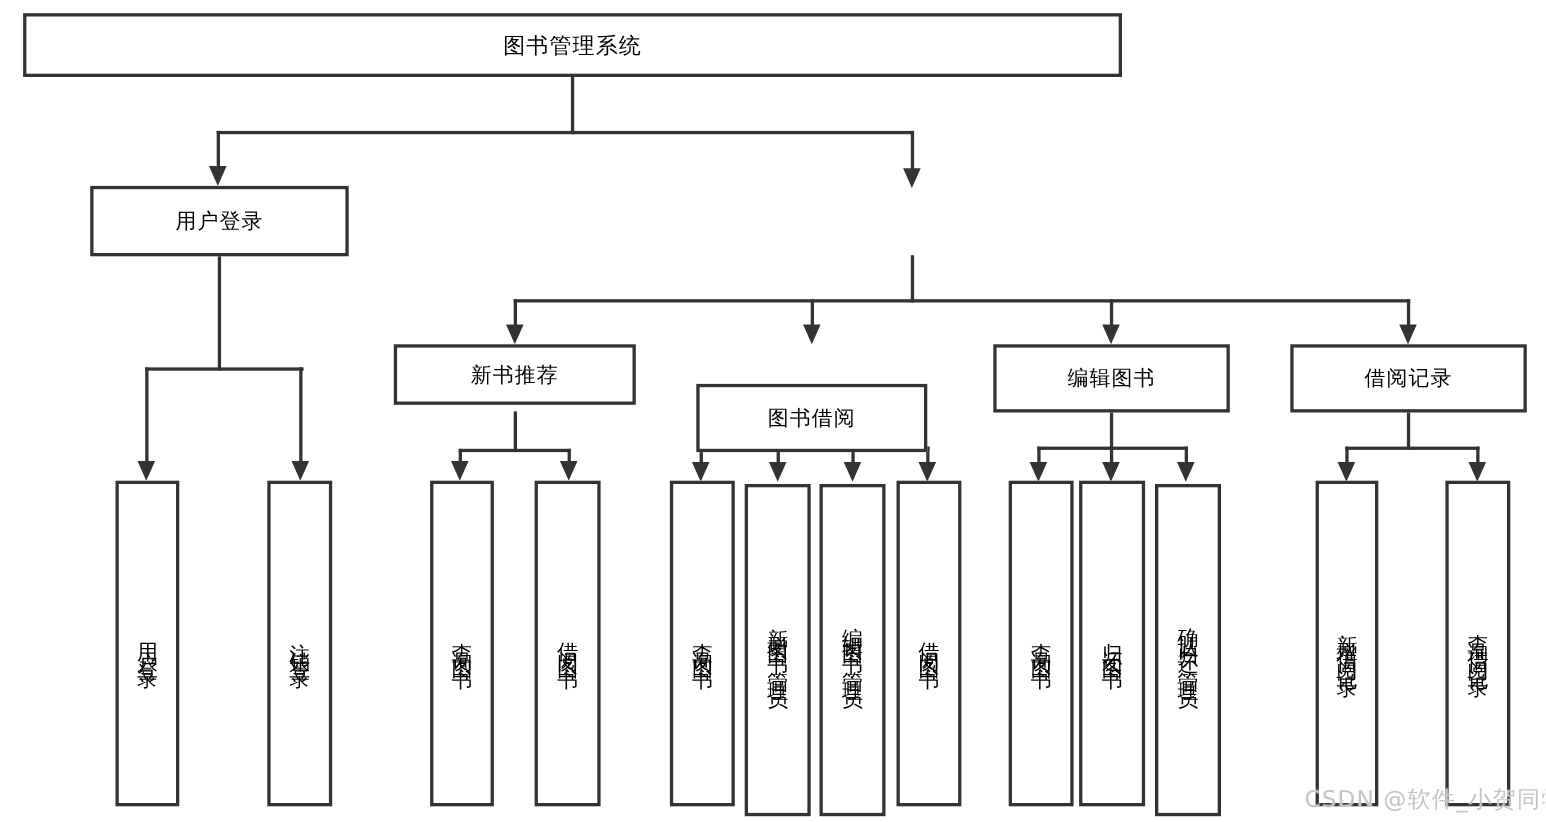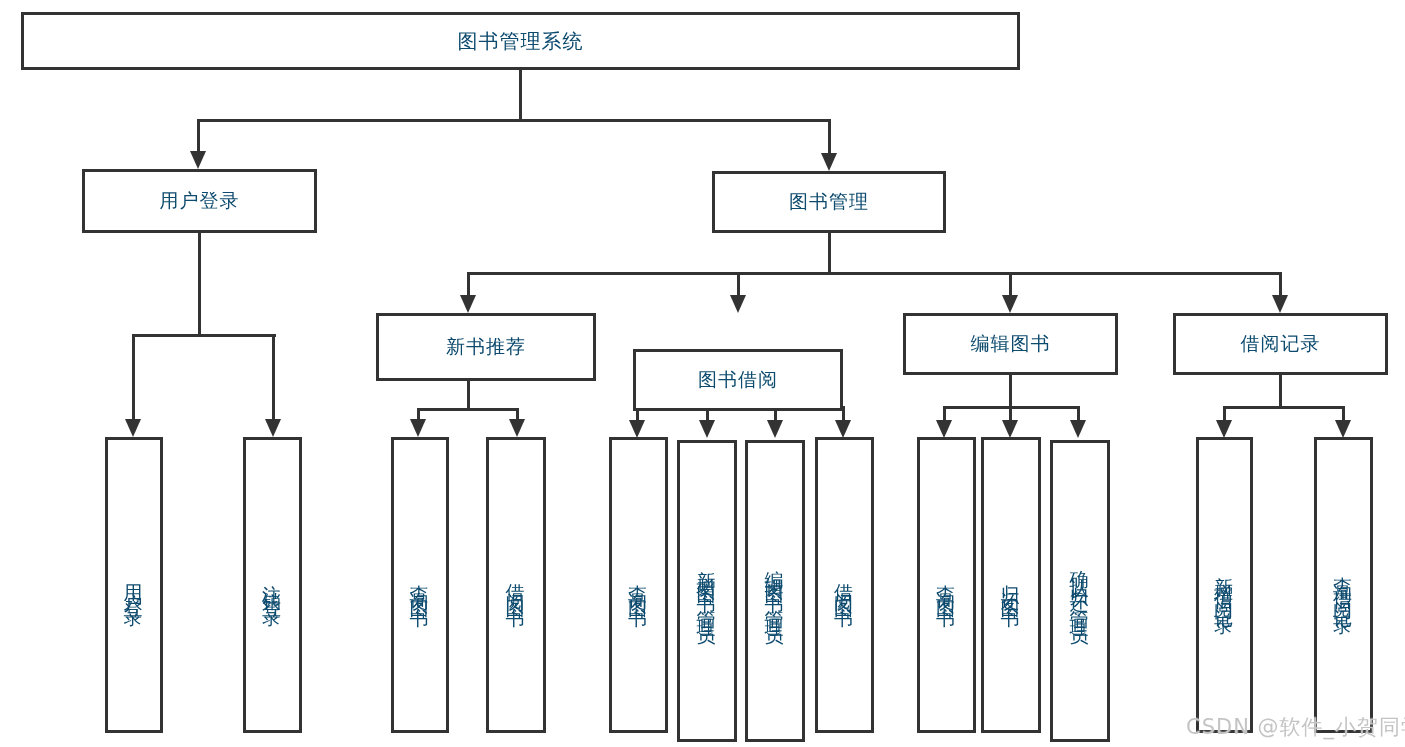--- a/index.html
+++ b/index.html
@@ -3,21 +3,21 @@
 <meta charset="utf-8">
 <style>
   html,body{margin:0;padding:0;background:#ffffff;}
   .stage{
     position:relative;width:1405px;height:747px;background:#ffffff;overflow:hidden;
     font-family:"DejaVu Sans","Liberation Sans",sans-serif;color:#111111;
   }
   .box{
     position:absolute;box-sizing:border-box;background:#ffffff;
     border:3px solid #333333;display:flex;align-items:center;justify-content:center;
-    font-size:19px;color:#0c4a6e;z-index:2;
+    font-size:19px;color:#000000;z-index:2;
   }
   .box .lbl{white-space:nowrap;letter-spacing:1px;}
   .leaf .lbl{
     writing-mode:vertical-rl;text-orientation:upright;
     letter-spacing:8px;white-space:nowrap;font-size:19px;
   }
   .ln{position:absolute;background:#333333;z-index:1;}
   .ah{
     position:absolute;width:0;height:0;z-index:1;
     border-left:8px solid transparent;border-right:8px solid transparent;
@@ -33,25 +33,22 @@
 
 <div class="stage">
 
   <div class="box" style="left:21px;top:12px;width:999px;height:58px;font-size:20px;">
     <span class="lbl">图书管理系统</span>
   </div>
 
   <div class="box" style="left:82px;top:169px;width:235px;height:64px;">
     <span class="lbl">用户登录</span>
   </div>
-  <div class="box" style="left:712px;top:171px;width:234px;height:62px;">
-    <span class="lbl">图书管理</span>
-  </div>
 
-  <div class="box" style="left:376px;top:313px;width:220px;height:68px;font-family:Liberation Serif, serif;">
+  <div class="box" style="left:358px;top:313px;width:220px;height:55px;font-family:Liberation Serif, serif;">
     <span class="lbl">新书推荐</span>
   </div>
   <div class="box" style="left:633px;top:313px;width:210px;height:62px;margin-top:36px;">
     <span class="lbl">图书借阅</span>
   </div>
   <div class="box" style="left:903px;top:313px;width:215px;height:62px;">
     <span class="lbl">编辑图书</span>
   </div>
   <div class="box" style="left:1173px;top:313px;width:215px;height:62px;">
     <span class="lbl">借阅记录</span>

